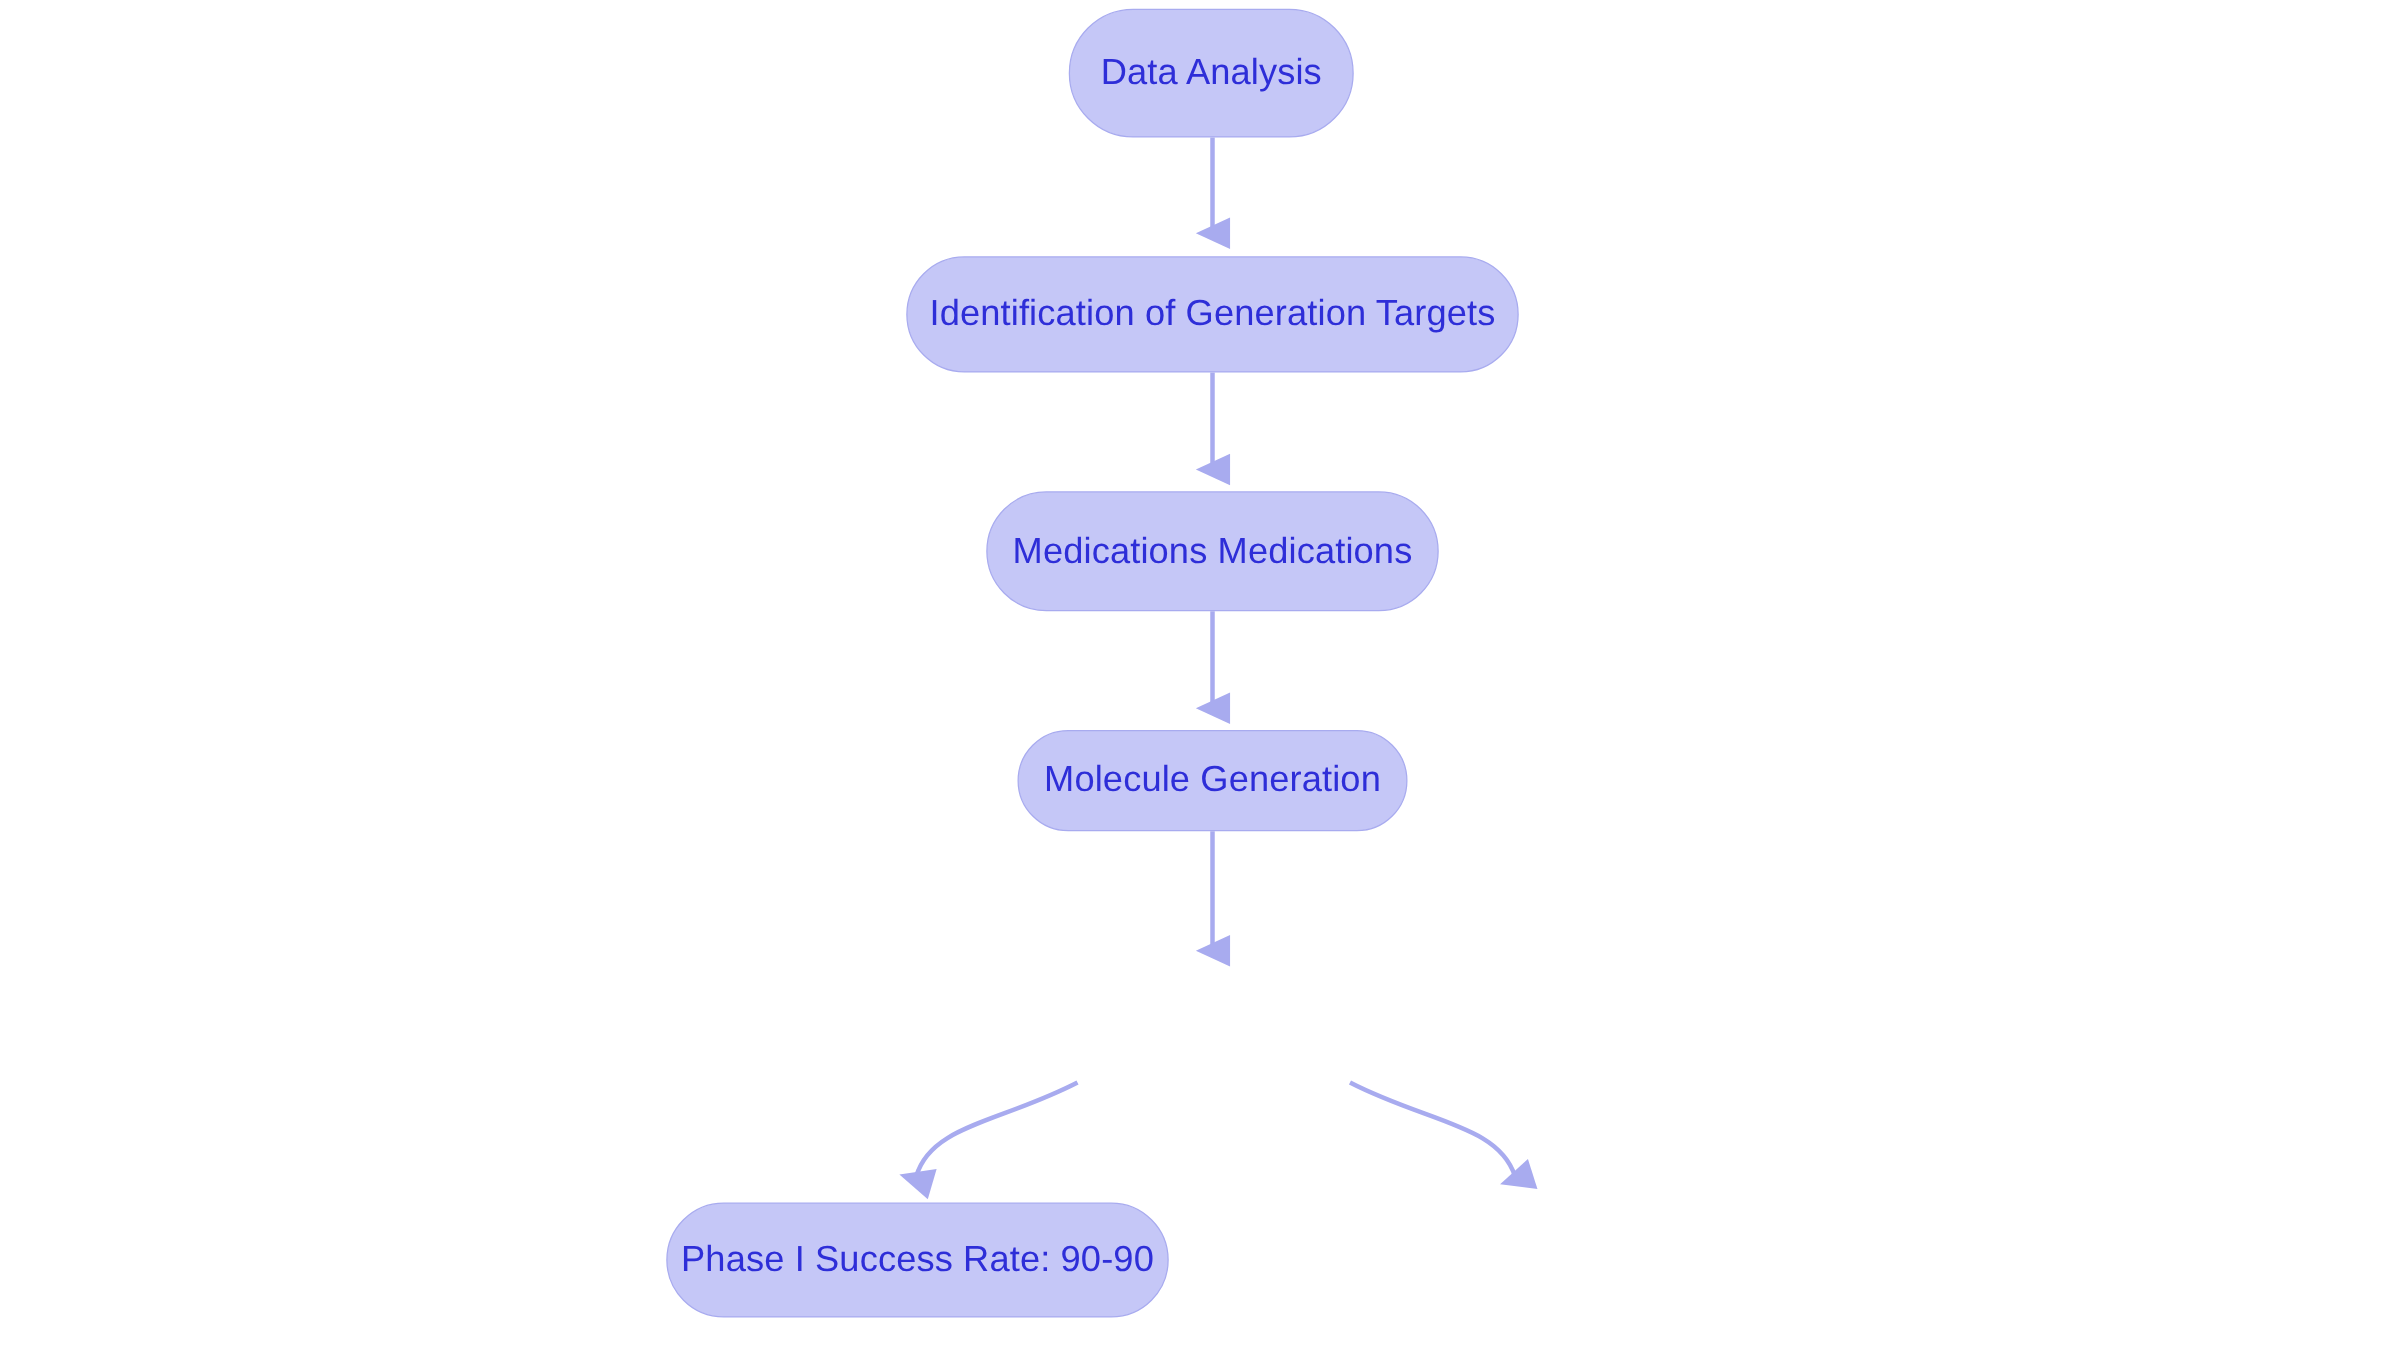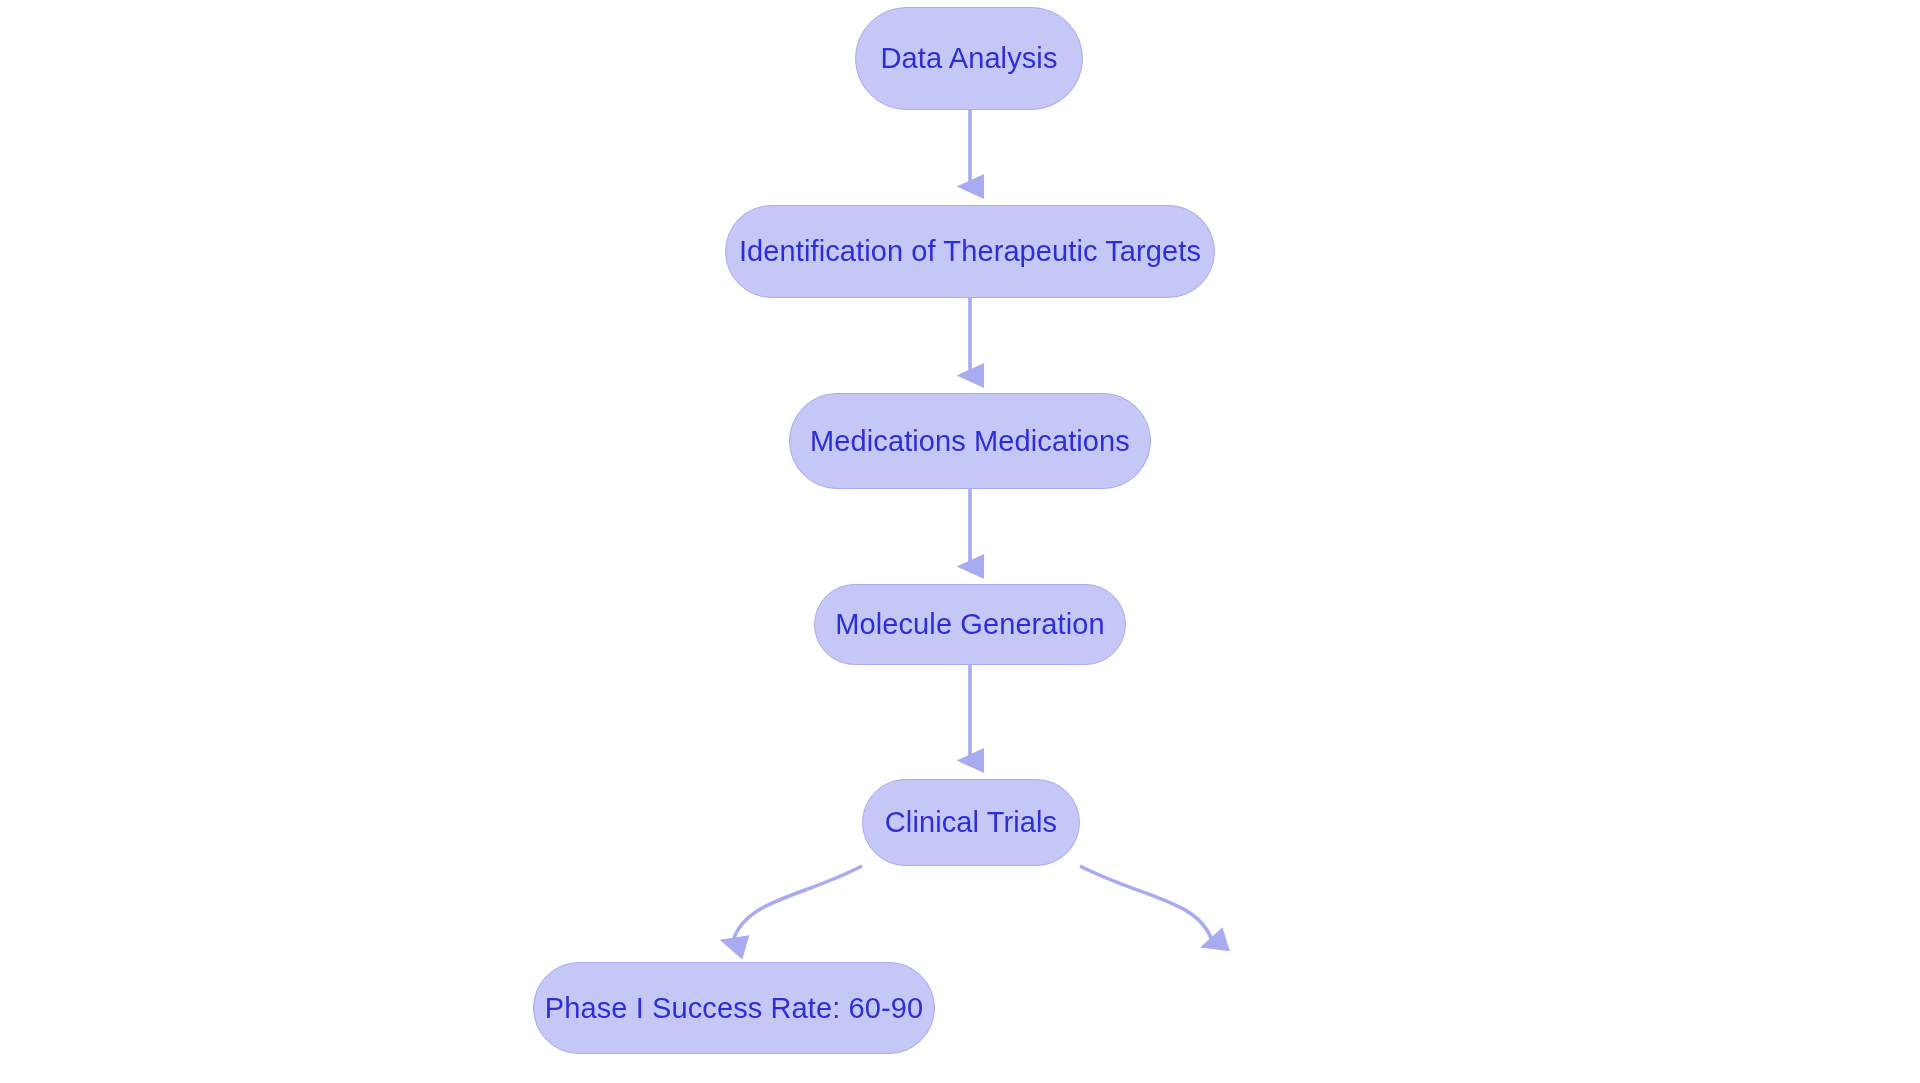--- a/index.html
+++ b/index.html
@@ -67,33 +67,30 @@
       <path d="M 862 866 C 800 898 745 900 733 941" marker-end="url(#arrowhead)"></path>
       <path d="M 1080 866 C 1142 898 1199 900 1212 941" marker-end="url(#arrowhead)"></path>
     </g>
   </svg>
 
   <div class="node" style="left:855px; top:7px; width:228px; height:103px;">
     <span class="node-label">Data Analysis</span>
   </div>
 
   <div class="node" style="left:725px; top:205px; width:490px; height:93px;">
-    <span class="node-label">Identification of Therapeutic Targets</span>
+    <span class="node-label">Identification of Generation Targets</span>
   </div>
 
   <div class="node" style="left:789px; top:393px; width:362px; height:96px;">
     <span class="node-label">Medications Medications</span>
   </div>
 
   <div class="node" style="left:814px; top:584px; width:312px; height:81px;justify-content:center;">
     <span class="node-label">Molecule Generation</span>
   </div>
 
-  <div class="node" style="left:862px; top:779px; width:218px; height:87px;">
-    <span class="node-label">Clinical Trials</span>
-  </div>
 
   <div class="node" style="left:533px; top:962px; width:402px; height:92px;">
-    <span class="node-label">Phase I Success Rate: 60-90</span>
+    <span class="node-label">Phase I Success Rate: 90-90</span>
   </div>
 
 
 </div>
 
 </body></html>

